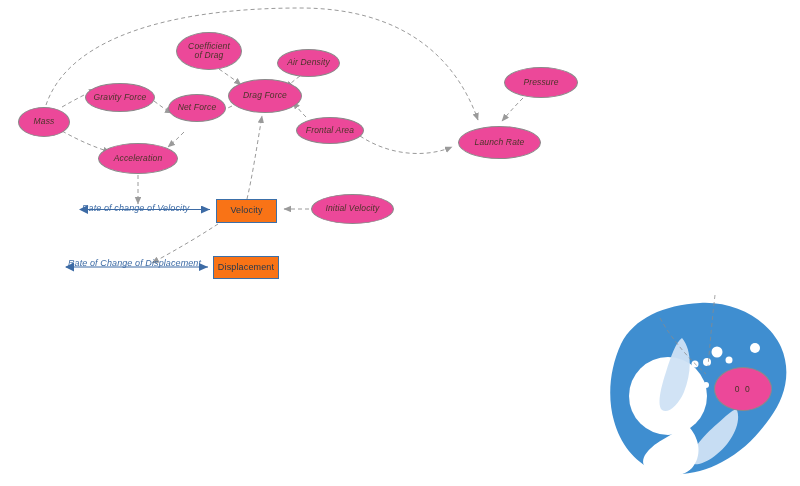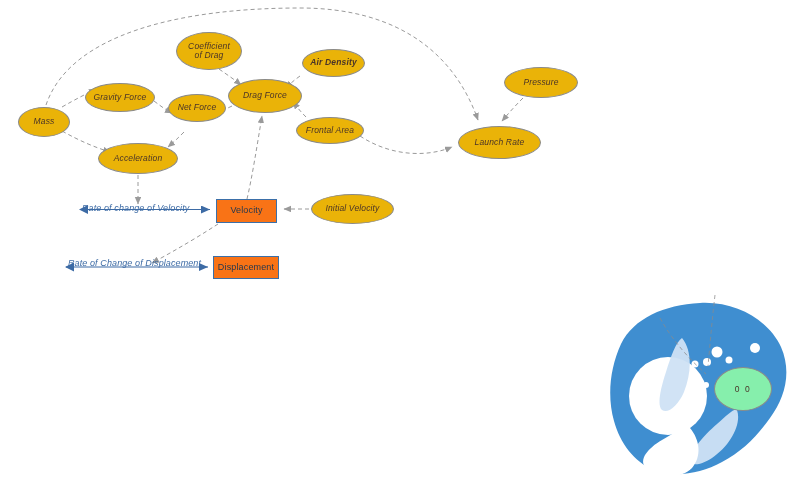--- a/index.html
+++ b/index.html
@@ -43,21 +43,21 @@
   .node {
     position: absolute;
     box-sizing: border-box;
     display: flex;
     align-items: center;
     justify-content: center;
     text-align: center;
     line-height: 1.08;
   }
   .node.ellipse {
-    background: #eab308;
+    background: #ec4899;
     border: 1px solid #8a8a8a;
     border-radius: 50%;
     color: #4a3428;
     font-style: italic;
     font-size: 8.5px;
     letter-spacing: 0.15px;
     text-align: center;
   }
   .node.rect {
     background: #f97316;
@@ -74,21 +74,21 @@
   .flow-label {
     position: absolute;
     color: #3d6ba5;
     font-size: 9px;
     letter-spacing: 0.1px;
     white-space: nowrap;
     font-style: italic;
   }
   .blob-ellipse {
     position: absolute;
-    background: #86efac;
+    background: #ec4899;
     border: 1px solid #8a8a8a;
     border-radius: 50%;
     display: flex;
     align-items: center;
     justify-content: center;
     color: #4a3428;
     font-size: 8.5px;
     letter-spacing: 1.5px;
   }
 </style>
@@ -141,21 +141,21 @@
       <div class="node ellipse" style="left: 85px; top: 83px; width: 70px; height: 29px;">
         <span class="node-label">Gravity Force</span>
       </div>
       <div class="node ellipse" style="left: 18px; top: 107px; width: 52px; height: 30px;">
         <span class="node-label">Mass</span>
       </div>
       <div class="node ellipse" style="left: 176px; top: 32px; width: 66px; height: 38px;">
         <span class="node-label">Coefficient
 of Drag</span>
       </div>
-      <div class="node ellipse" style="left: 302px; top: 49px; width: 63px; height: 28px; font-weight: bold;">
+      <div class="node ellipse" style="left: 277px; top: 49px; width: 63px; height: 28px;">
         <span class="node-label">Air Density</span>
       </div>
       <div class="node ellipse" style="left: 228px; top: 79px; width: 74px; height: 34px;">
         <span class="node-label">Drag Force</span>
       </div>
       <div class="node ellipse" style="left: 168px; top: 94px; width: 58px; height: 28px;">
         <span class="node-label">Net Force</span>
       </div>
       <div class="node ellipse" style="left: 296px; top: 117px; width: 68px; height: 27px;">
         <span class="node-label">Frontal Area</span>

